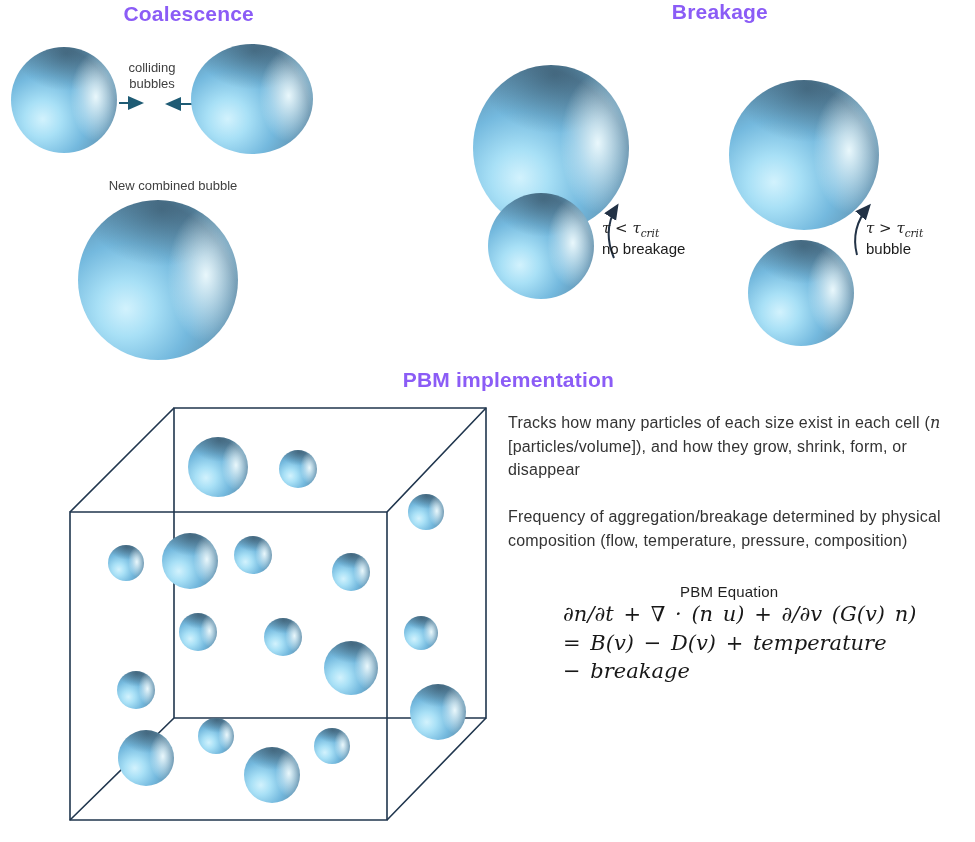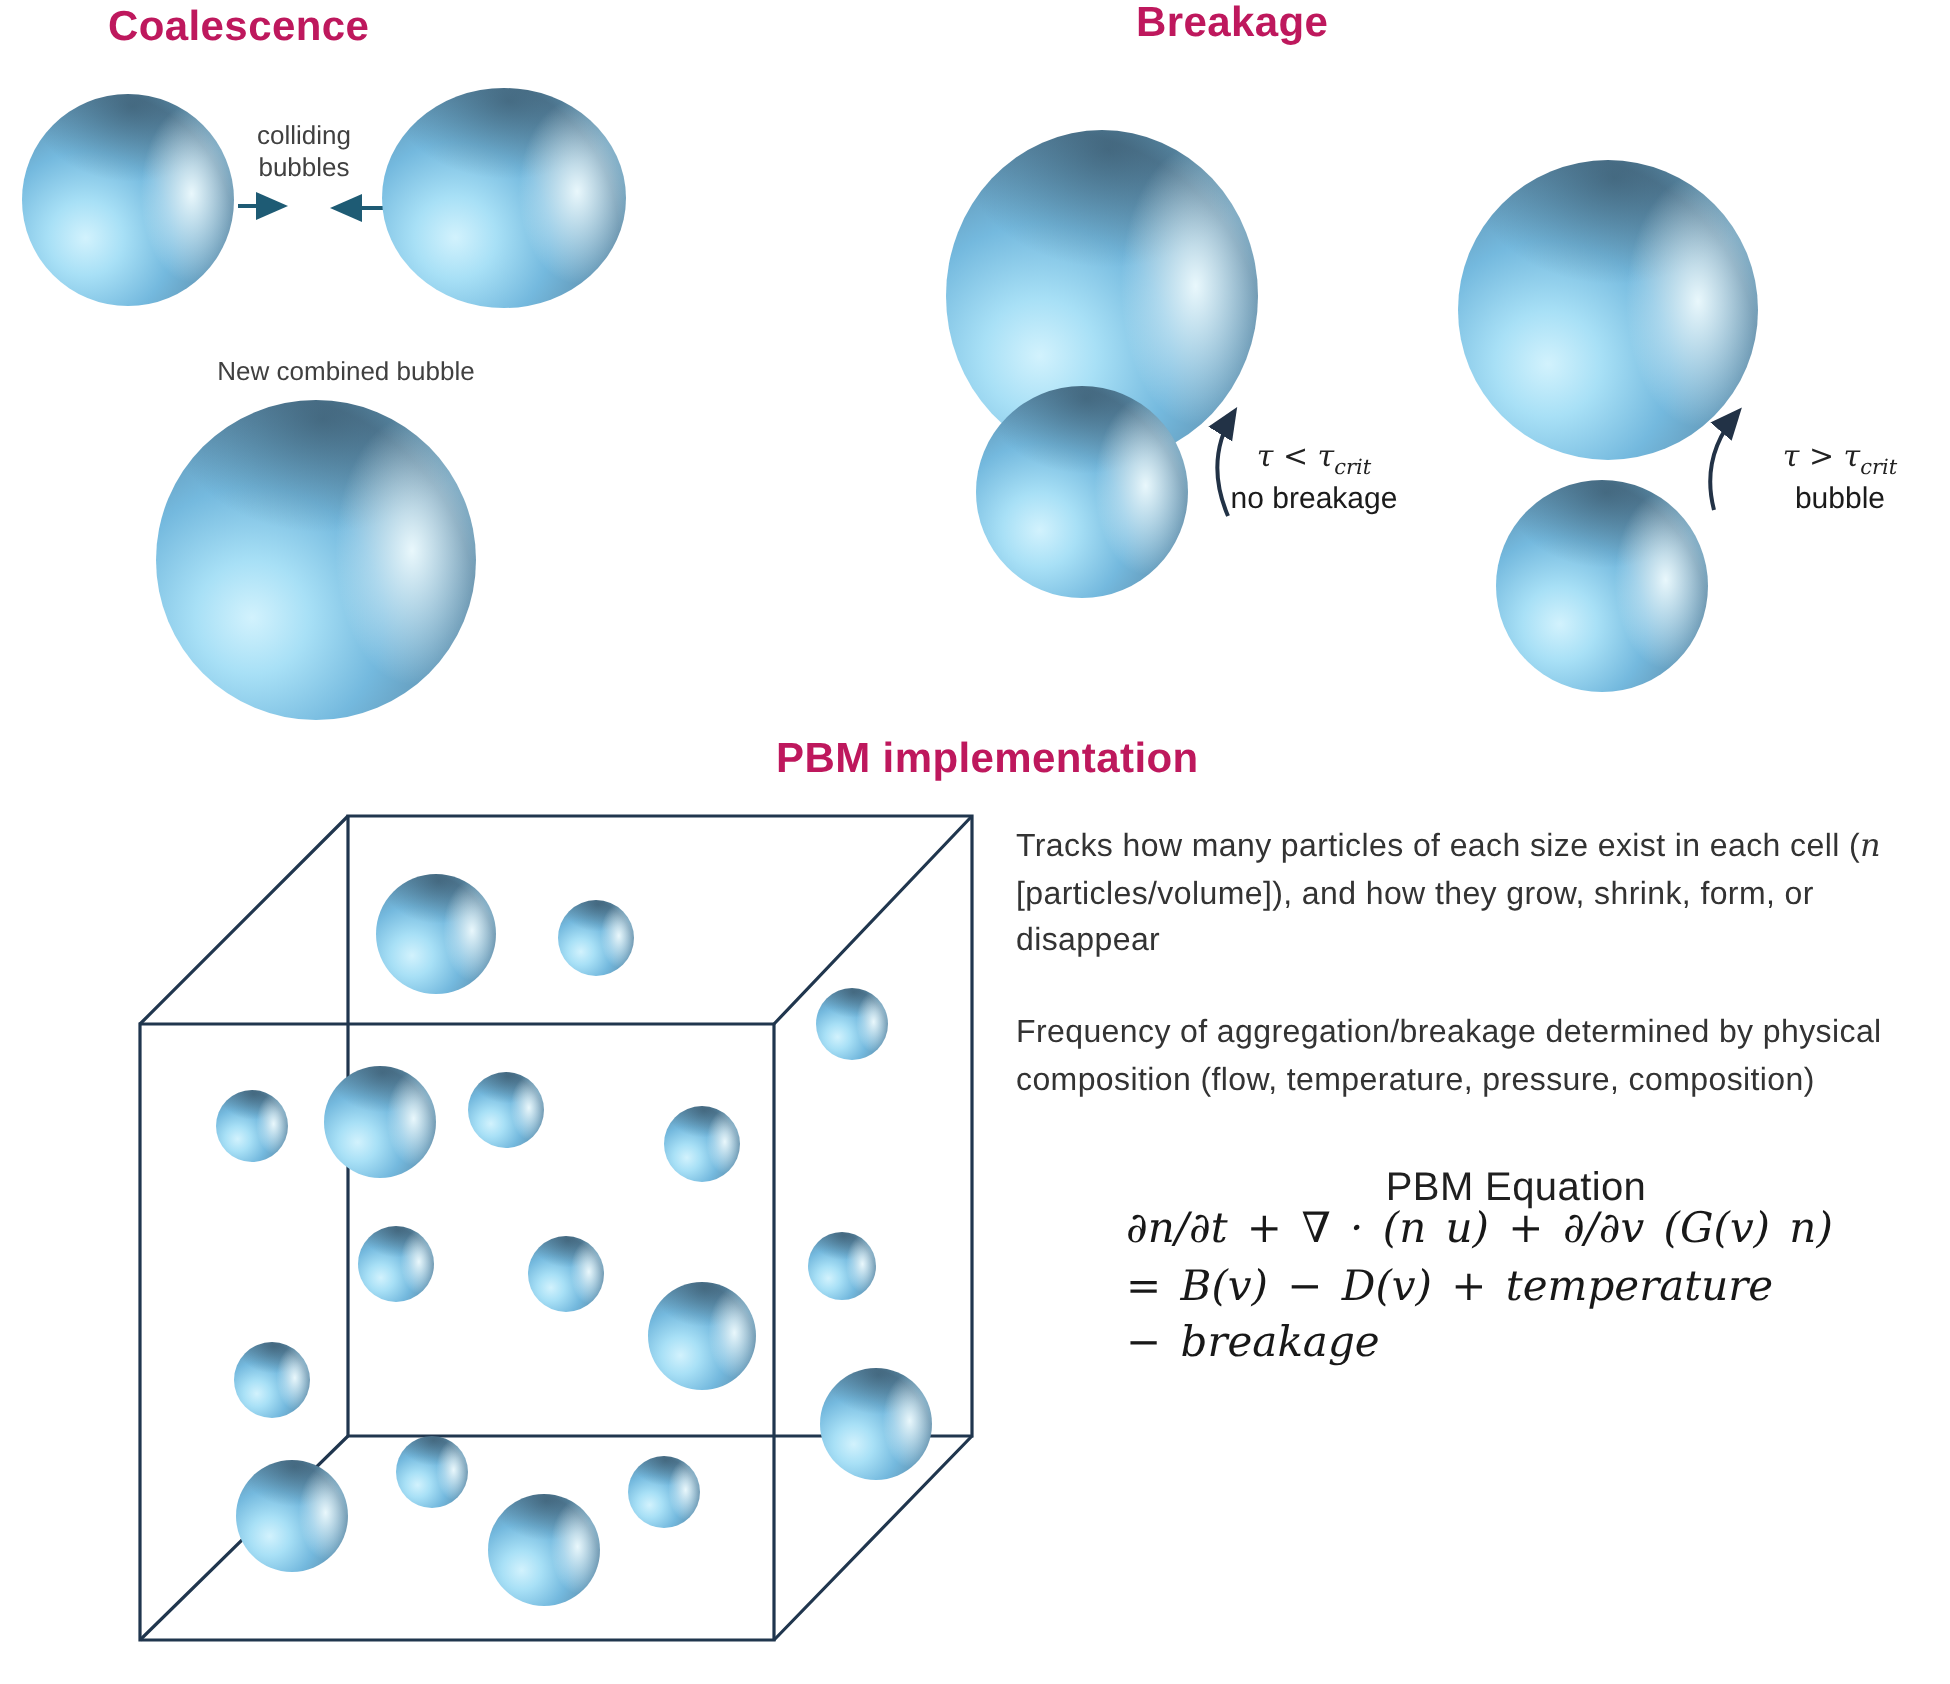--- a/index.html
+++ b/index.html
@@ -15,35 +15,35 @@
   
   .bubble{
     position:absolute;border-radius:50%;
     background:
       radial-gradient(ellipse 24% 42% at 80% 47%, rgba(240,252,255,.95) 0%, rgba(240,252,255,0) 100%),
       radial-gradient(ellipse 70% 52% at 52% 6%, rgba(47,74,92,.55) 0%, rgba(47,74,92,0) 68%),
       radial-gradient(circle at 30% 68%, #d2f2fd 0%, #a8e0f6 18%, #74b9de 42%, #5b89a6 72%, #6fb3d4 90%, #93d6ee 100%);
   }
 
   .sec-title{
-    font-weight:bold;font-size:21px;color:#be185d;text-align:left;letter-spacing:.2px;
+    font-weight:bold;font-size:21px;color:#8b5cf6;text-align:right;letter-spacing:.2px;
   }
   .small-label{color:#404040;text-align:center;}
 
-  .tau-box{text-align:center;color:#222;}
+  .tau-box{color:#222;}
   .tau-line{font-family:"DejaVu Serif", serif;font-style:italic;font-size:15px;white-space:nowrap;}
   .tau-line sub{font-size:10.5px;}
   .tau-caption{font-size:15px;margin-top:1px;color:#1b1b1b;}
 
   .body-text{
     font-size:16px;line-height:23.5px;color:#333;letter-spacing:.2px;white-space:nowrap;
   }
   .imath{font-family:"DejaVu Serif", serif;font-style:italic;}
 
-  .eq-label{font-size:20px;color:#1f1f1f;text-align:center;letter-spacing:.2px;}
+  .eq-label{font-size:15px;color:#1f1f1f;text-align:left;letter-spacing:.2px;}
   .equation{
     font-family:"DejaVu Serif", serif;font-style:italic;
     font-size:21px;line-height:28.5px;color:#181818;word-spacing:3px;white-space:nowrap;
   }
 </style>
 </head>
 <body>
 
 <svg class="overlay" width="975" height="842" viewBox="0 0 975 842">
   <defs>

